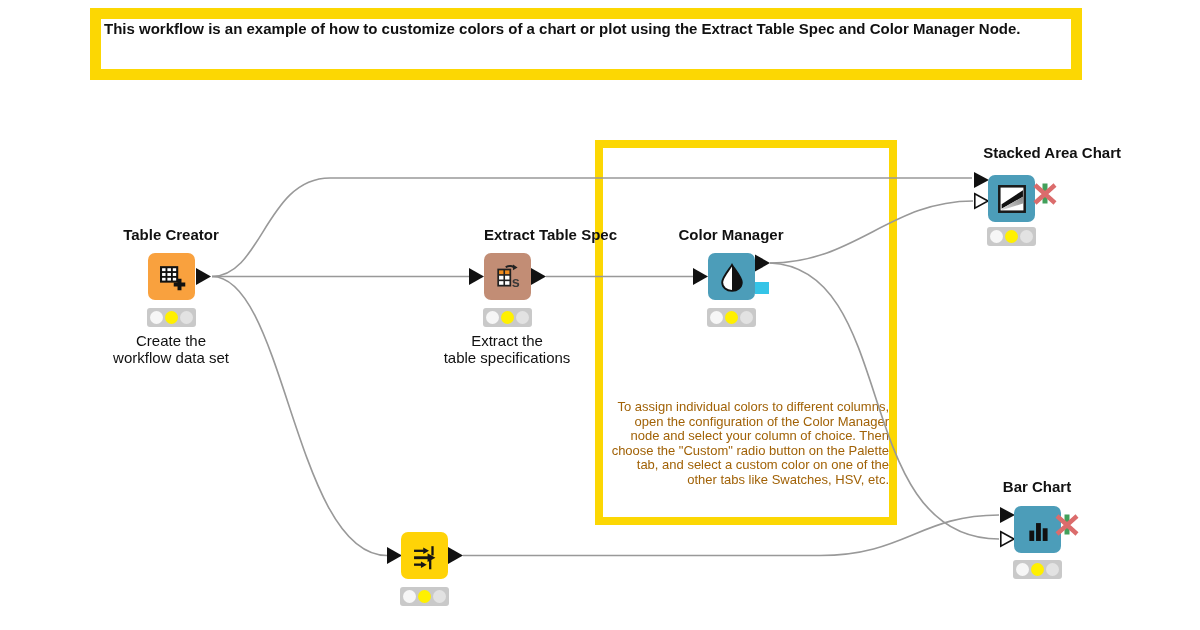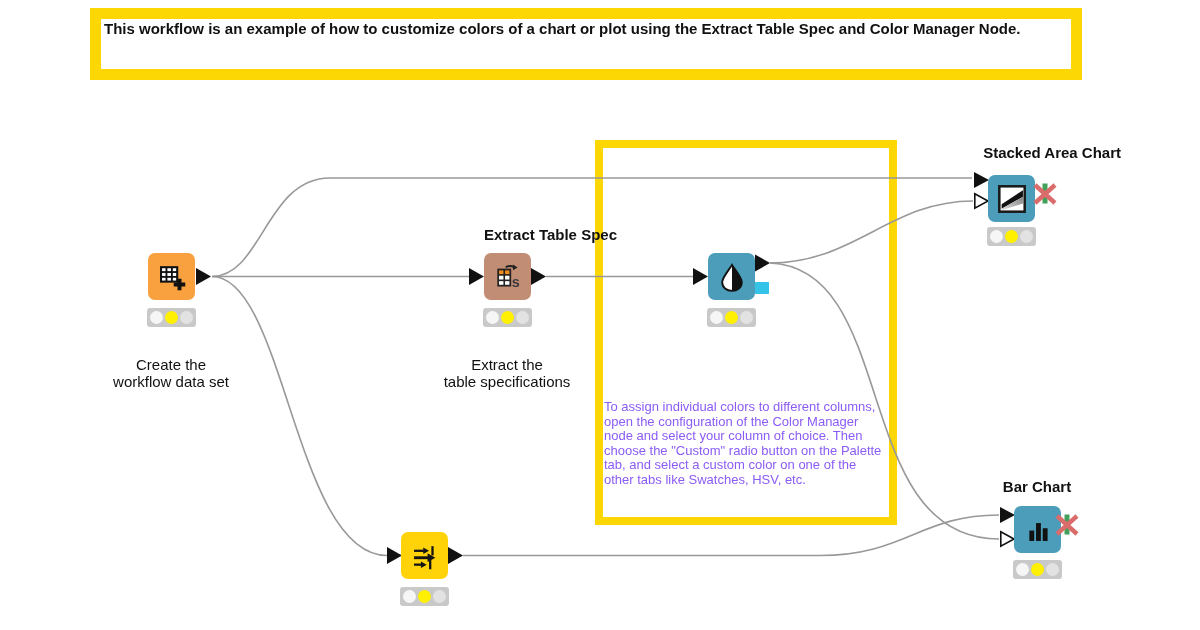--- a/index.html
+++ b/index.html
@@ -3,30 +3,30 @@
 <meta charset="utf-8">
 <style>
   html,body{margin:0;padding:0;background:#fff;}
   .canvas{position:relative;width:1200px;height:630px;background:#ffffff;overflow:hidden;
           font-family:"Liberation Sans",sans-serif;color:#111;text-decoration:underline;}
   
   .annotation{position:absolute;box-sizing:border-box;background:#ffffff;z-index:1;}
   .banner{left:90px;top:8px;width:992px;height:72px;border:11px solid #FCD703;}
   .banner-text{position:absolute;left:3px;top:1px;width:960px;font-size:15px;font-weight:bold;line-height:18px;}
   .note-box{left:595px;top:140px;width:302px;height:385px;border:8px solid #FCD703;background:transparent;}
-  .note-text{position:absolute;left:1px;top:252px;width:285px;font-size:13px;line-height:14.5px;color:#8b5cf6;}
+  .note-text{position:absolute;left:1px;top:252px;width:285px;font-size:13px;line-height:14.5px;color:#a16207;text-align:right;}
   
   .wires{position:absolute;left:0;top:0;z-index:2;}
   
   .node-body{position:absolute;width:47px;height:47px;border-radius:7px;z-index:3;
              display:flex;align-items:center;justify-content:center;}
   .nc-orange{background:#F9A13E;} .nc-tan{background:#C28D75;}
   .nc-teal{background:#4C9DB9;}  .nc-yellow{background:#FFD307;}
   .node-title{position:absolute;width:220px;text-align:center;font-size:15px;font-weight:bold;z-index:3;}
-  .node-desc{position:absolute;width:220px;text-align:center;font-size:15px;line-height:17px;z-index:3;margin-top:24px;}
+  .node-desc{position:absolute;width:220px;text-align:center;font-size:15px;line-height:17px;z-index:3;}
   .light-strip{position:absolute;width:49px;height:19px;background:#C9C9C9;border-radius:3px;z-index:3;
                display:flex;align-items:center;justify-content:space-between;padding:0 3px;box-sizing:border-box;}
   .bulb{width:13px;height:13px;border-radius:50%;}
   .bulb-red{background:#F6F6F6;} .bulb-yellow{background:#FFF000;} .bulb-green{background:#E2E2E2;}
   .xmark{position:absolute;z-index:4;}
   .model-port{position:absolute;width:14px;height:12px;background:#35C4E7;z-index:2;}
 </style>
 </head>
 <body>
 
@@ -57,20 +57,21 @@
     <polygon points="693,268 708,276.5 693,285" fill="#111"></polygon>
     <polygon points="755,254.5 770,263 755,271.5" fill="#111"></polygon>
     <polygon points="387,547 402,555.5 387,564" fill="#111"></polygon>
     <polygon points="448,547 463,555.5 448,564" fill="#111"></polygon>
     <polygon points="974,172 989,180 974,188" fill="#111"></polygon>
     <polygon points="974.8,193.8 988,201 974.8,208.2" fill="#fff" stroke="#111" stroke-width="1.6"></polygon>
     <polygon points="1000,507 1015,515 1000,523" fill="#111"></polygon>
     <polygon points="1000.8,531.8 1014,539 1000.8,546.2" fill="#fff" stroke="#111" stroke-width="1.6"></polygon>
   </svg>
 
+  <div class="node-title" style="left:61px;top:226px;">Table Creator</div>
   <div class="node-body nc-orange" style="left:148px;top:253px;">
     <svg width="30" height="30" viewBox="0 0 26 26">
       <rect x="3.5" y="4.5" width="14" height="12.5" fill="#fff" stroke="#111" stroke-width="1.8"></rect>
       <line x1="8.2" y1="4.5" x2="8.2" y2="17" stroke="#111" stroke-width="1.6"></line>
       <line x1="12.9" y1="4.5" x2="12.9" y2="17" stroke="#111" stroke-width="1.6"></line>
       <line x1="3.5" y1="8.7" x2="17.5" y2="8.7" stroke="#111" stroke-width="1.6"></line>
       <line x1="3.5" y1="12.9" x2="17.5" y2="12.9" stroke="#111" stroke-width="1.6"></line>
       <path d="M19.5,14.5 V24.5 M14.5,19.5 H24.5" stroke="#111" stroke-width="3.4"></path>
     </svg>
   </div>
@@ -101,20 +102,21 @@
   <div class="light-strip" style="left:483px;top:308px;">
     <div class="bulb bulb-red"></div>
     <div class="bulb bulb-yellow"></div>
     <div class="bulb bulb-green"></div>
   </div>
   <div class="node-desc" style="left:397px;top:332px;text-align:center;">
     <div>Extract the</div>
     <div>table specifications</div>
   </div>
 
+  <div class="node-title" style="left:621px;top:226px;">Color Manager</div>
   <div class="model-port" style="left:755px;top:282px;"></div>
   <div class="node-body nc-teal" style="left:708px;top:253px;">
     <svg width="30" height="30" viewBox="0 0 26 26">
       <defs>
           <clipPath id="dropclip">
             <rect x="0" y="0" width="13" height="26"></rect>
           </clipPath>
         </defs>
       <path d="M13,2.5 C11,6 4.5,13.5 4.5,17.5 C4.5,22.2 8.3,25 13,25 C17.7,25 21.5,22.2 21.5,17.5 C21.5,13.5 15,6 13,2.5 Z" fill="#111"></path>
       <path d="M13,2.5 C11,6 4.5,13.5 4.5,17.5 C4.5,22.2 8.3,25 13,25 C17.7,25 21.5,22.2 21.5,17.5 C21.5,13.5 15,6 13,2.5 Z" fill="#fff" clip-path="url(#dropclip)"></path>

